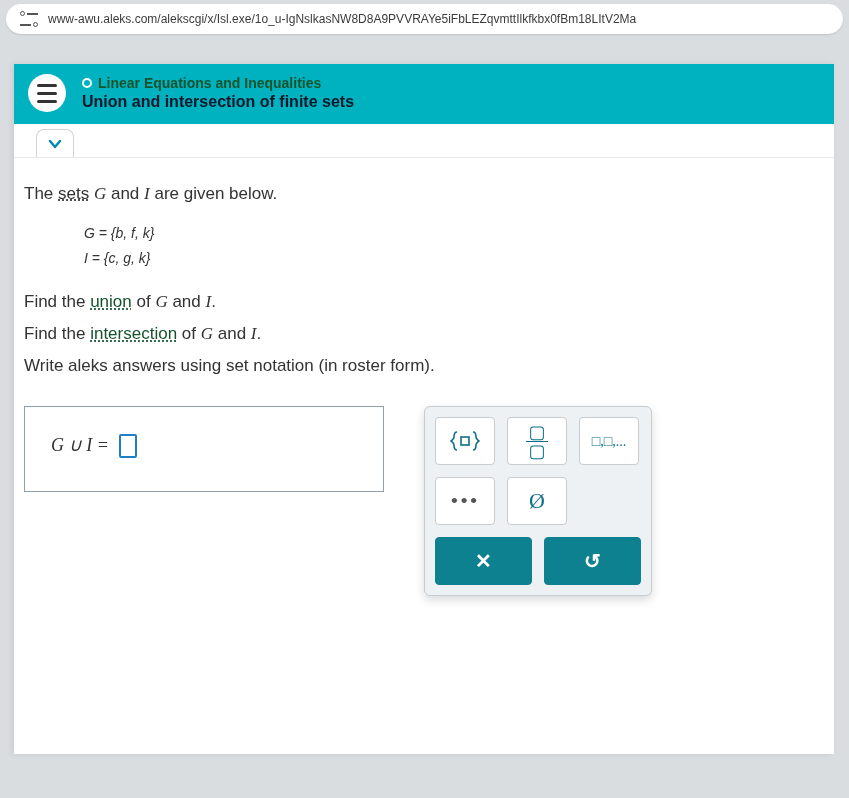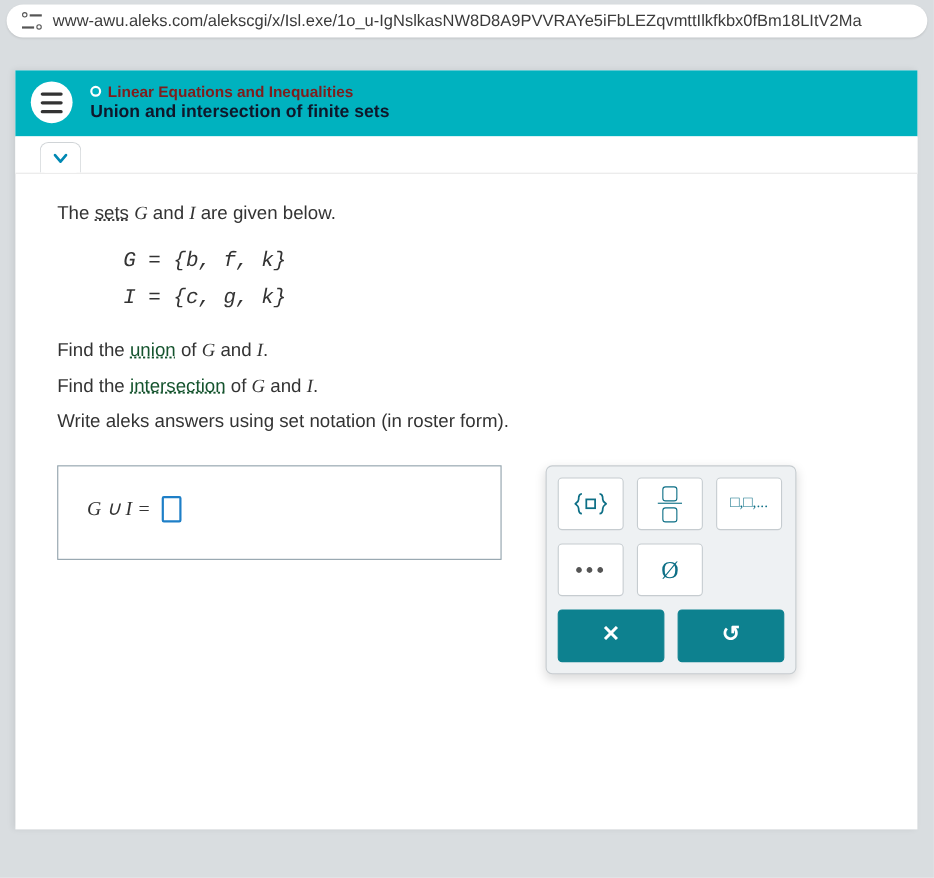--- a/index.html
+++ b/index.html
@@ -11,21 +11,21 @@
     overflow: hidden;
   }
   .address-bar {
     display: flex;
     align-items: center;
     background: #fff;
     border-radius: 20px;
     margin: 4px 6px 0 6px;
     padding: 6px 14px;
     box-shadow: 0 1px 2px rgba(0,0,0,0.12);
-    font-size: 15px;
+    font-size: 12px;
     color: #3b3b3b;
     overflow: hidden;
     white-space: nowrap;
   }
   .address-bar .site-icon {
     width: 18px; height: 18px; margin-right: 10px; flex: 0 0 auto;
     display:flex;flex-direction:column;justify-content:space-between;
   }
   .address-bar .site-icon .row{display:flex;align-items:center;gap:2px;height:7px;}
   .address-bar .site-icon .dot{width:5px;height:5px;border:1px solid #555;border-radius:50%;}
@@ -46,42 +46,42 @@
     padding: 10px 14px 12px 14px;
     gap: 16px;
   }
   .menu-btn {
     width: 38px; height: 38px; border-radius: 50%; background:#fff;
     display:flex;flex-direction:column;align-items:center;justify-content:center;gap:5px;
     cursor:pointer;flex:0 0 auto;
   }
   .menu-btn span{display:block;width:20px;height:3px;background:#333;border-radius:2px;}
   .topic-header .titles { display:flex;flex-direction:column;gap:2px; }
-  .topic-header .category { color:#7f1d1d;font-weight:bold;font-size:14px;display:flex;align-items:center;gap:6px;}
+  .topic-header .category { color:#14532d;font-weight:bold;font-size:14px;display:flex;align-items:center;gap:6px;}
   .topic-header .category .pill{width:10px;height:10px;border:2px solid #fff;border-radius:50%;display:inline-block;}
   .topic-header .title { color:#0f172a;font-weight:bold;font-size:16px; }
   .subbar {
     background:#fff;border-bottom:1px solid #e8e8e8;padding:0 0 0 22px;height:34px;display:flex;align-items:flex-end;
   }
   .chevron-tab{
     width:38px;height:28px;background:#fff;border:1px solid #d0d4d7;border-bottom:none;
     border-radius:8px 8px 0 0;display:flex;align-items:center;justify-content:center;
     color:#0088b3;cursor:pointer;
   }
-  .problem { padding: 22px 26px 0 38px; color:#333; font-size:17px; line-height:1.65; }
+  .problem { padding: 22px 26px 0 10px; color:#333; font-size:17px; line-height:1.65; }
   .problem .intro { margin-bottom: 14px; }
-  .problem .sets { margin: 0 0 18px 60px; font-family: Liberation Mono, monospace; font-size:19px; font-style:italic; }
+  .problem .sets { margin: 0 0 18px 60px; font-family: Liberation Sans, sans-serif; font-size:14px; font-style:italic; }
   .problem .sets .row { margin-bottom: 2px; }
   .problem .instr { margin-bottom: 4px; }
   .link-term { text-decoration: underline dotted; color:#333; }
   .link-term2 { text-decoration: underline dotted; color:#14532d; }
   .mathit { font-family:'Times New Roman',serif; font-style:italic; }
   .answers-row { display:flex; gap:40px; margin-top:26px; align-items:flex-start; }
   .answer-box {
-    border:1px solid #8fa0aa; width:404px; padding:24px 26px 30px 26px;
+    border:1px solid #8fa0aa; width:360px; padding:24px 26px 30px 26px;
     display:flex;flex-direction:column;gap:34px;
   }
   .answer-line { display:flex;align-items:center;gap:10px;font-family:'Times New Roman',serif;font-size:18px;font-style:italic;}
   .answer-line .slot{
     width:18px;height:24px;border:2px solid #1e7fc7;border-radius:2px;display:inline-block;
   }
   .keypad {
     border:1px solid #c6ccd0; background:#eef1f3; border-radius:6px; padding:10px;
     display:flex;flex-direction:column;gap:12px;width:228px;
     box-shadow:0 4px 10px rgba(0,0,0,0.15);

